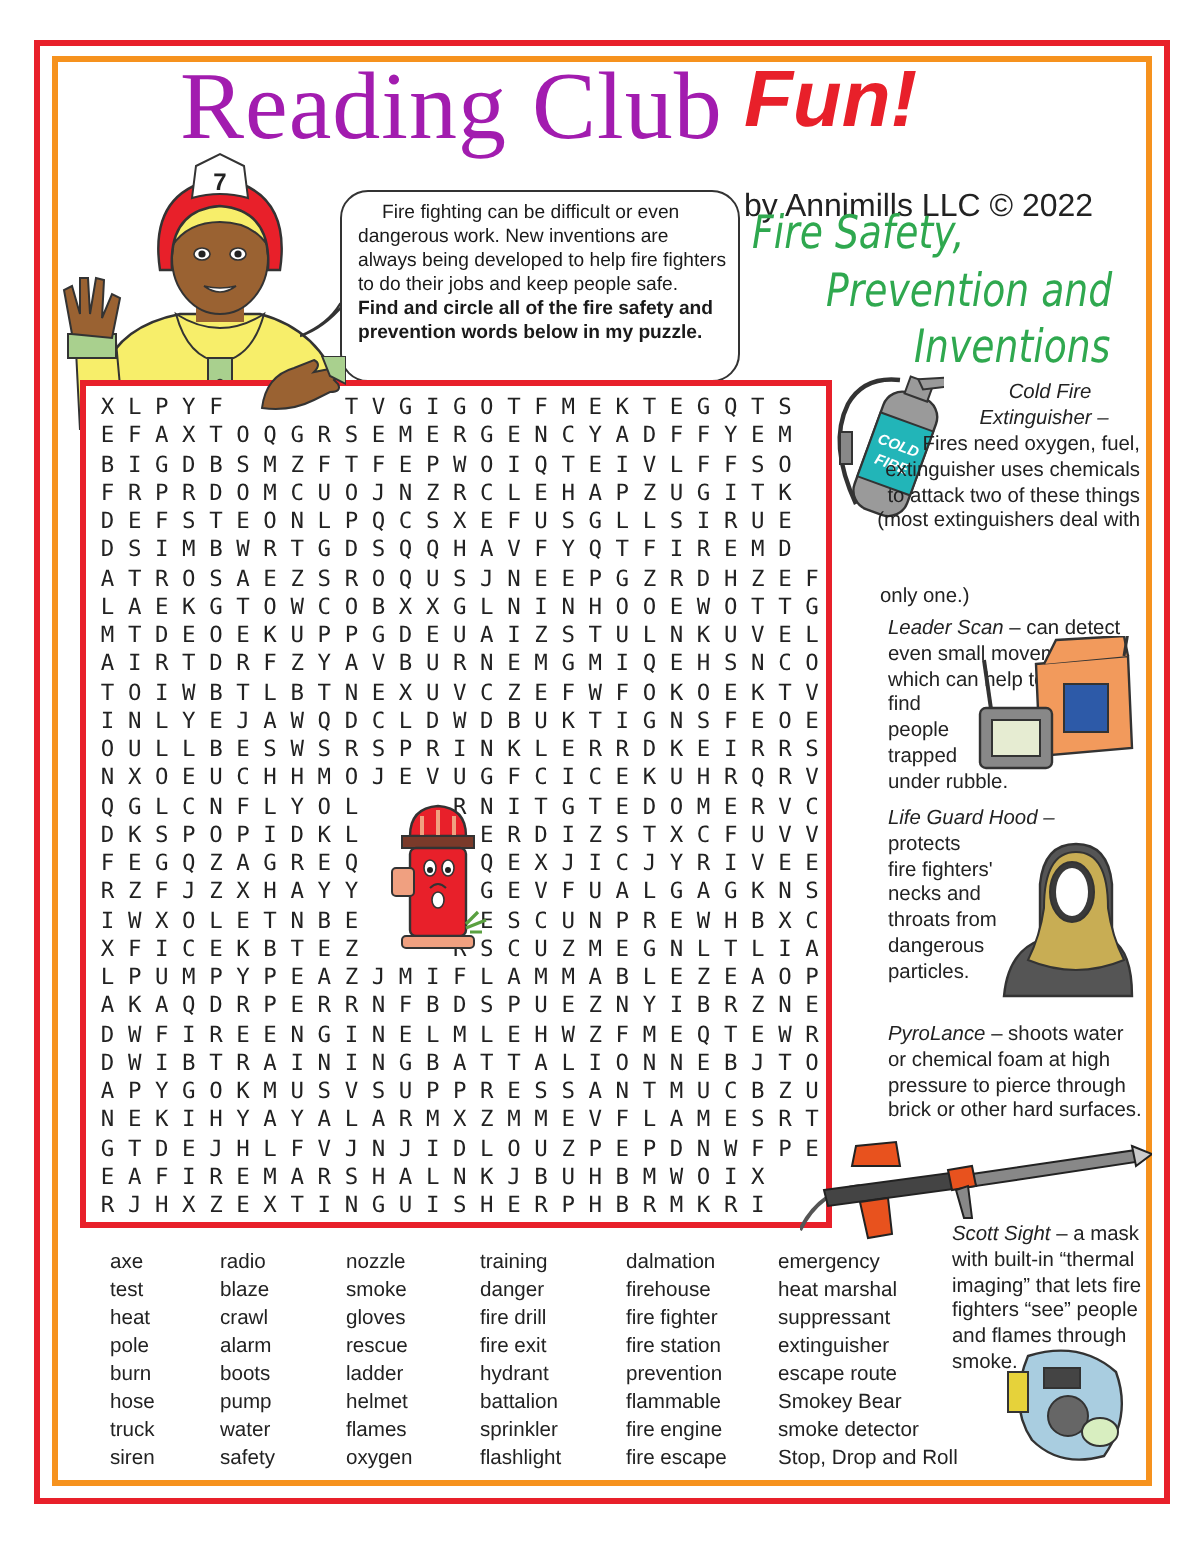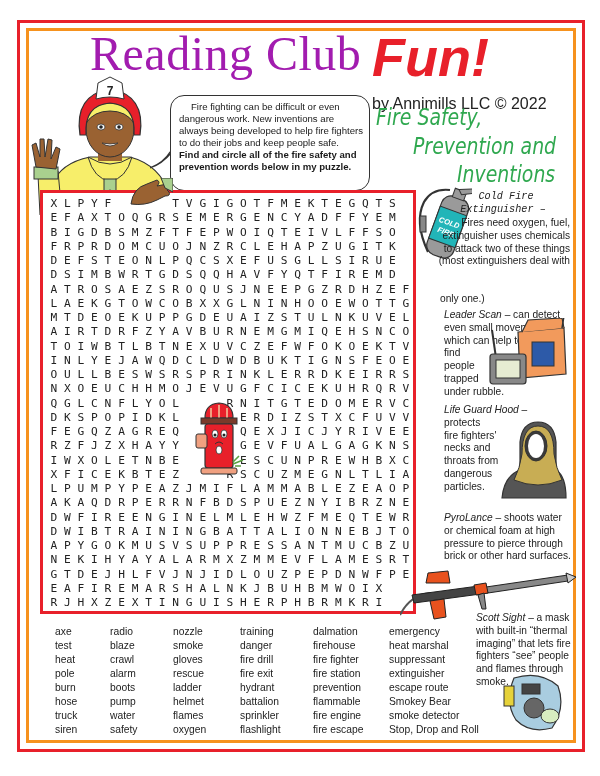--- a/index.html
+++ b/index.html
@@ -3,21 +3,21 @@
 <meta charset="utf-8">
 <style>
   * { box-sizing: border-box; margin: 0; padding: 0; }
   html, body { width: 600px; height: 776px; background: #ffffff; overflow: hidden; }
   body { position: relative; font-family: "Liberation Sans", sans-serif; color: #1a1a1a; }
 
   .outer-frame { position: absolute; left: 17px; top: 20px; width: 568px; height: 732px; border: 3px solid #e8202a; }
   .inner-frame { position: absolute; left: 26px; top: 28px; width: 550px; height: 715px; border: 3px solid #f6921e; }
 
   .title-reading { position: absolute; left: 90px; top: 30px; font-family: "Liberation Serif", serif; font-size: 48px; color: #a21caf; letter-spacing: 0.5px; line-height: 1; }
-  .title-fun { position: absolute; left: 372px; top: 30px; font-family: "Liberation Sans", sans-serif; font-size: 54px; font-weight: bold; font-style: italic; color: #e8202a; line-height: 1; }
+  .title-fun { position: absolute; left: 372px; top: 30px; font-family: "Liberation Sans", sans-serif; font-size: 40px; font-weight: bold; font-style: italic; color: #e8202a; line-height: 1; }
   .byline { position: absolute; left: 372px; top: 95px; font-size: 16px; color: #222; }
 
   .subtitle { position: absolute; font-family: "DejaVu Sans", sans-serif; font-style: italic; color: #2fa84f; font-size: 23px; font-weight: normal; line-height: 1; transform: scaleX(0.82); transform-origin: left top; }
   .sub1 { left: 376px; top: 106px; }
   .sub2 { left: 413px; top: 135px; }
   .sub3 { left: 457px; top: 163px; }
 
   .bubble { position: absolute; left: 170px; top: 95px; width: 200px; height: 96px; border: 1.5px solid #333; border-radius: 14px; background: #fff; padding: 5px 0 4px 8px; font-size: 9.6px; line-height: 12.1px; }
   .bubble .indent { display: inline-block; width: 12px; }
   .bubble b { font-weight: bold; }
@@ -29,21 +29,21 @@
   .grid { position: absolute; left: 47px; top: 197px; font-family: "DejaVu Sans Mono", monospace; font-size: 11.2px; color: #222; }
   .grid-row { display: flex; height: 14.25px; line-height: 14.25px; }
   .grid-cell { width: 13.55px; text-align: center; }
 
   .hydrant { position: absolute; left: 193px; top: 400px; width: 52px; height: 75px; }
   .hand { position: absolute; left: 127px; top: 178px; width: 46px; height: 28px; }
 
   .extinguisher { position: absolute; left: 410px; top: 182px; width: 62px; height: 82px; }
   .side-text { position: absolute; font-size: 10.2px; line-height: 12.8px; color: #222; }
   .side-text .term { font-style: italic; font-weight: normal; }
-  .cf { left: 424px; top: 191px; width: 130px; font-family: Liberation Mono, monospace; }
+  .cf { left: 443px; top: 191px; width: 130px; }
   .cf .hdr { text-align: right; padding-right: 48px; }
   .cf-body { left: 410px; top: 217px; width: 160px; text-align: right; }
   .cf-tail { left: 440px; top: 293px; }
 
   .leader { left: 444px; top: 309px; width: 130px; }
   .radio-img { position: absolute; left: 482px; top: 318px; width: 86px; height: 70px; }
   .hood-text { left: 444px; top: 404px; width: 100px; }
   .hood-img { position: absolute; left: 500px; top: 418px; width: 68px; height: 82px; }
   .pyro { left: 444px; top: 512px; width: 132px; }
   .lance-img { position: absolute; left: 400px; top: 565px; width: 176px; height: 56px; }

